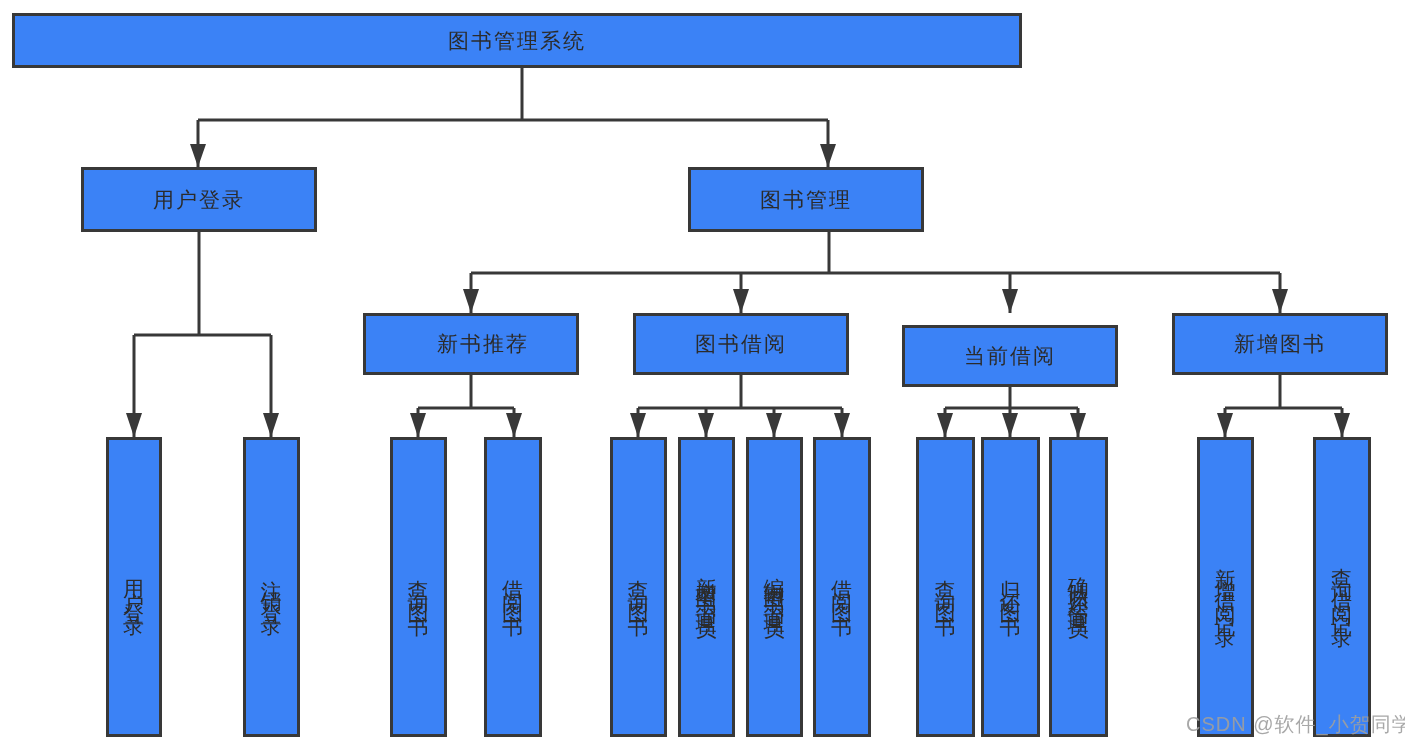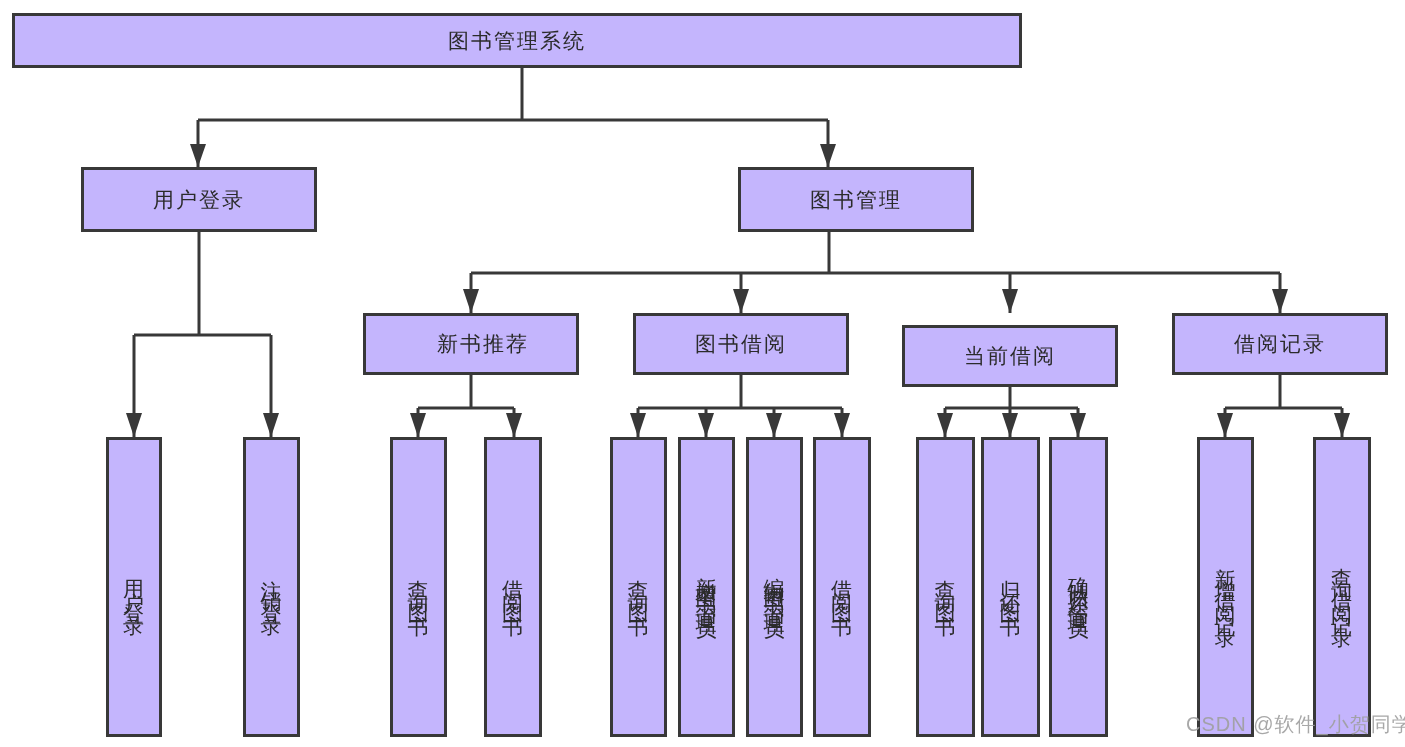--- a/index.html
+++ b/index.html
@@ -5,21 +5,21 @@
   html,body{margin:0;padding:0;}
   body{
     width:1405px;height:747px;position:relative;overflow:hidden;
     background:#ffffff;
     font-family:"Liberation Sans","DejaVu Sans",sans-serif;
   }
   #stage{position:absolute;left:0;top:0;width:1405px;height:747px;}
   svg.connectors{position:absolute;left:0;top:0;z-index:1;}
   .box{
     position:absolute;box-sizing:border-box;z-index:2;
-    border:3px solid #383838;background:#c4b5fd;
+    border:3px solid #383838;background:#3b82f6;
     display:flex;align-items:center;justify-content:center;
     color:#2b2b2b;
   }
   .h-label{font-size:21px;letter-spacing:2px;white-space:nowrap;}
   .root{left:12px;top:13px;width:1010px;height:55px;}
   .lvl2{top:167px;width:236px;height:65px;}
   .lvl3{top:313px;width:216px;height:62px;}
   .leaf{top:437px;height:300px;}
   .leaf .v-label{
     writing-mode:vertical-rl;text-orientation:mixed;
@@ -77,35 +77,35 @@
     </g>
   </svg>
 
   <div class="box root">
     <span class="h-label">图书管理系统</span>
   </div>
 
   <div class="box lvl2" style="left:81px;">
     <span class="h-label">用户登录</span>
   </div>
-  <div class="box lvl2" style="left:738px;">
+  <div class="box lvl2" style="left:688px;">
     <span class="h-label">图书管理</span>
   </div>
 
   <div class="box lvl3" style="left:363px;padding-left:24px;">
     <span class="h-label">新书推荐</span>
   </div>
   <div class="box lvl3" style="left:633px;text-align:center;">
     <span class="h-label">图书借阅</span>
   </div>
   <div class="box lvl3" style="left:902px;margin-top:12px;">
     <span class="h-label">当前借阅</span>
   </div>
   <div class="box lvl3" style="left:1172px;">
-    <span class="h-label">借阅记录</span>
+    <span class="h-label">新增图书</span>
   </div>
 
   <div class="box leaf" style="left:106px;width:56px;">
     <span class="v-label">用户登录</span>
   </div>
   <div class="box leaf" style="left:243px;width:57px;">
     <span class="v-label">注销登录</span>
   </div>
 
   <div class="box leaf" style="left:390px;width:57px;">

